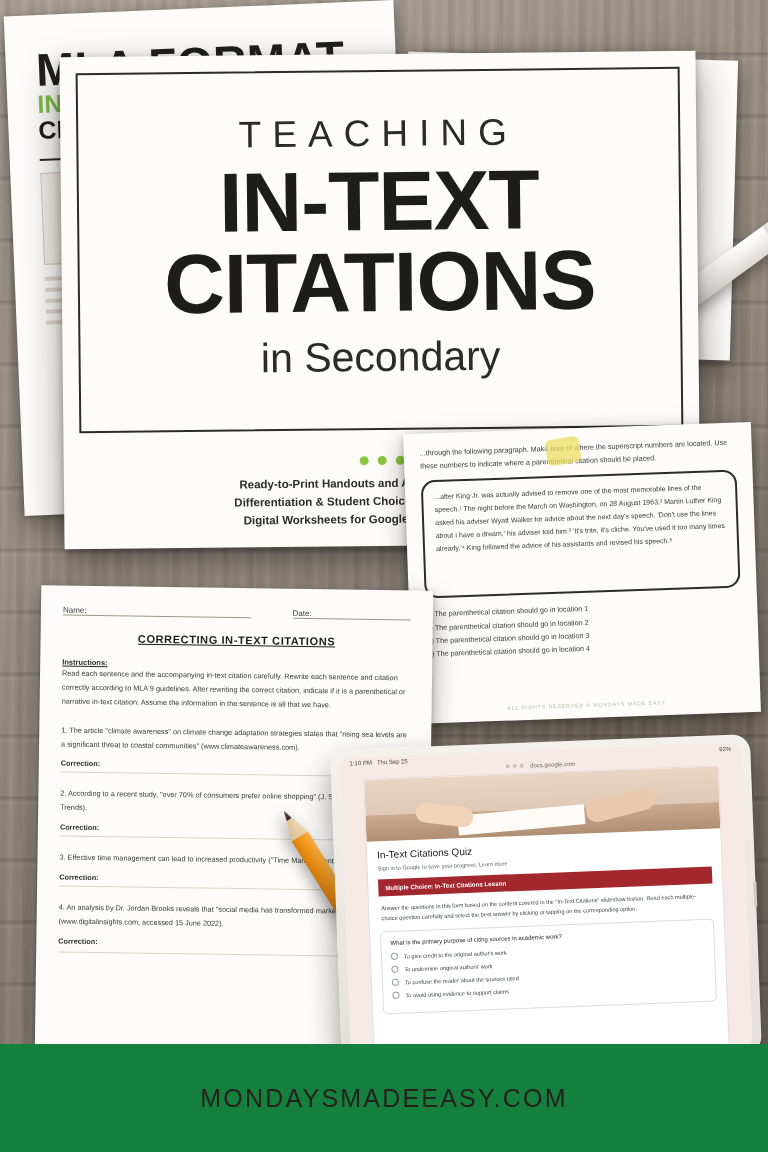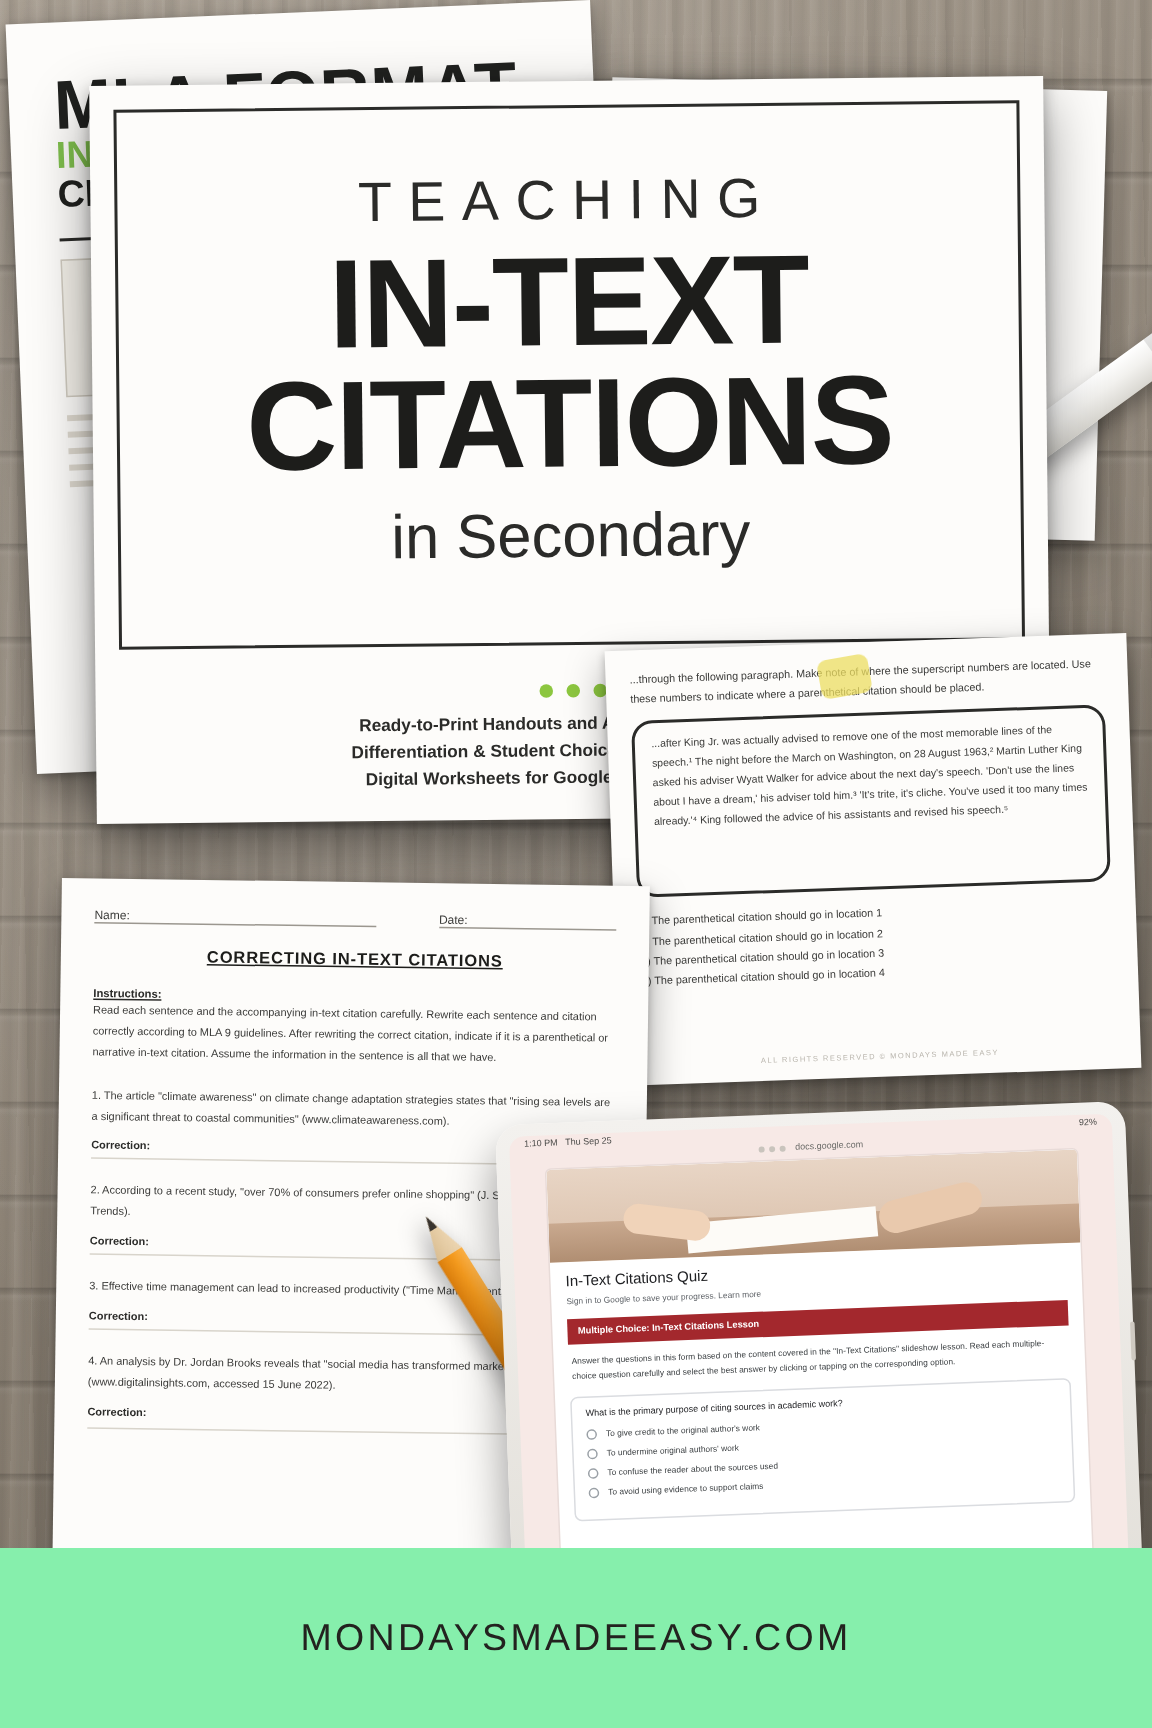--- a/index.html
+++ b/index.html
@@ -341,22 +341,22 @@
     border: 1px solid #9aa0a6; flex: 0 0 auto;
   }
   .t-opt span { font-size: 5.6px; color: #3c4043; }
   .t-homebtn {
     position:absolute; right: -1px; top: 50%; transform: translateY(-50%);
     width: 3px; height: 26px; background: #cfcac2; border-radius: 2px;
   }
 
   
   #footer {
-    position:absolute; left:0; right:0; bottom:0; height: 120px;
-    background: #86efac;
+    position:absolute; left:0; right:0; bottom:0; height: 108px;
+    background: #15803d;
     display:flex; align-items:center; justify-content:center;
   }
   #footer .url {
     font-size: 25px; letter-spacing: 2.2px; color: #23221f; font-weight: 400;
   }
 </style>
 </head>
 <body>
 
 <div class="wood"></div>

